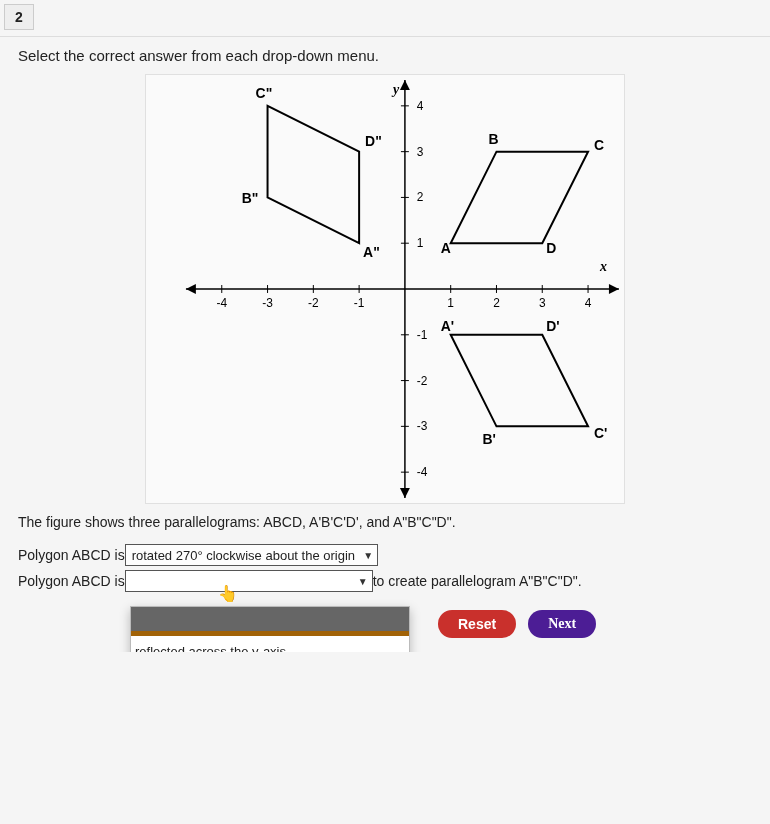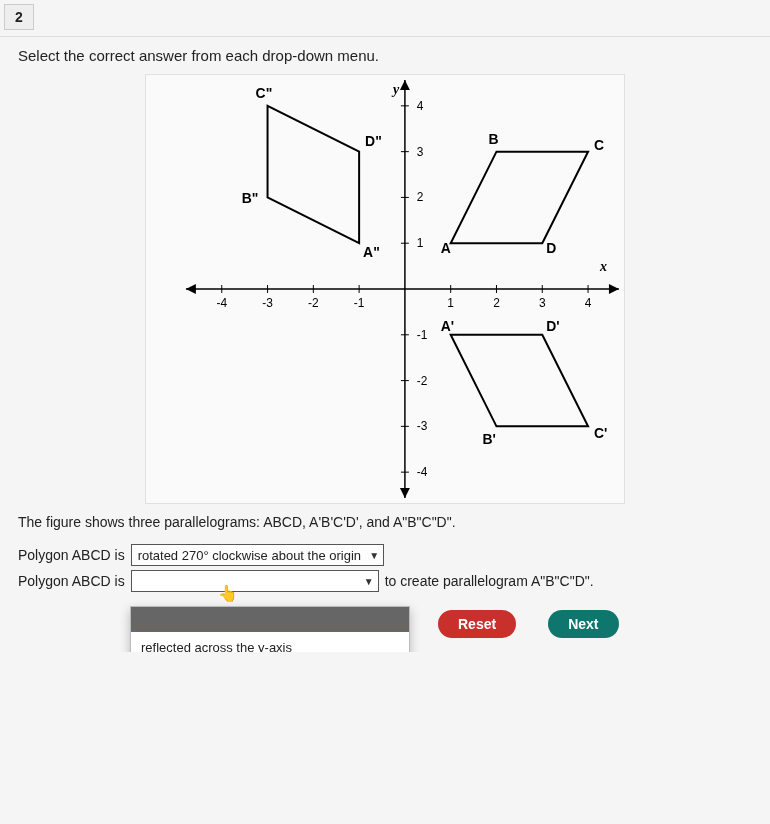--- a/index.html
+++ b/index.html
@@ -42,21 +42,21 @@
     .caption {
       font-size: 14px;
       margin: 10px 18px 14px 18px;
     }
     .italic { }
     .answer-block {
       margin: 0 18px 14px 18px;
       font-size: 14px;
       position: relative;
     }
-    .answer-row { display: flex; align-items: center; gap: 6px; margin-bottom: 4px; white-space: nowrap; }
+    .answer-row { display: flex; align-items: center; gap: 0; margin-bottom: 4px; white-space: nowrap; }
     .dropdown {
       border: 1px solid #555;
       background: #fdfdfd;
       padding: 2px 22px 2px 6px;
       font-size: 13px;
       min-width: 248px;
       height: 22px;
       position: relative;
       display: inline-flex;
       align-items: center;
@@ -85,41 +85,41 @@
       background: #fff;
       border: 1px solid #bbb;
       box-shadow: 0 4px 10px rgba(0,0,0,0.25);
       z-index: 10;
     }
     .dropdown-menu .hl {
       background: #666;
       height: 24px;
     }
     .dropdown-menu .opt {
-      padding: 8px 10px;
+      padding: 8px 4px;
       font-size: 13px;
-      border-top: 1px solid #a16207;
+      border-top: 5px solid #a16207;
     }
     .dropdown-menu .opt:first-of-type { border-top: none; }
     .btn-row {
       display: flex;
-      gap: 32px;
+      gap: 12px;
       margin: 18px 0 0 420px;
     }
     .btn {
       border: none;
       border-radius: 16px;
       padding: 6px 20px;
       font-size: 14px;
       font-weight: bold;
       color: #fff;
       cursor: pointer;
     }
     .btn-reset { background: #c9302c; }
-    .btn-next { background: #0f766e; }
+    .btn-next { background: #4c1d95; font-family: Liberation Serif, serif; }
   </style>
 </head>
 <body>
 
 
 
 <div class="question-number">2</div>
 <div class="hr"></div>
 
 <div class="prompt">Select the correct answer from each drop-down menu.</div>

